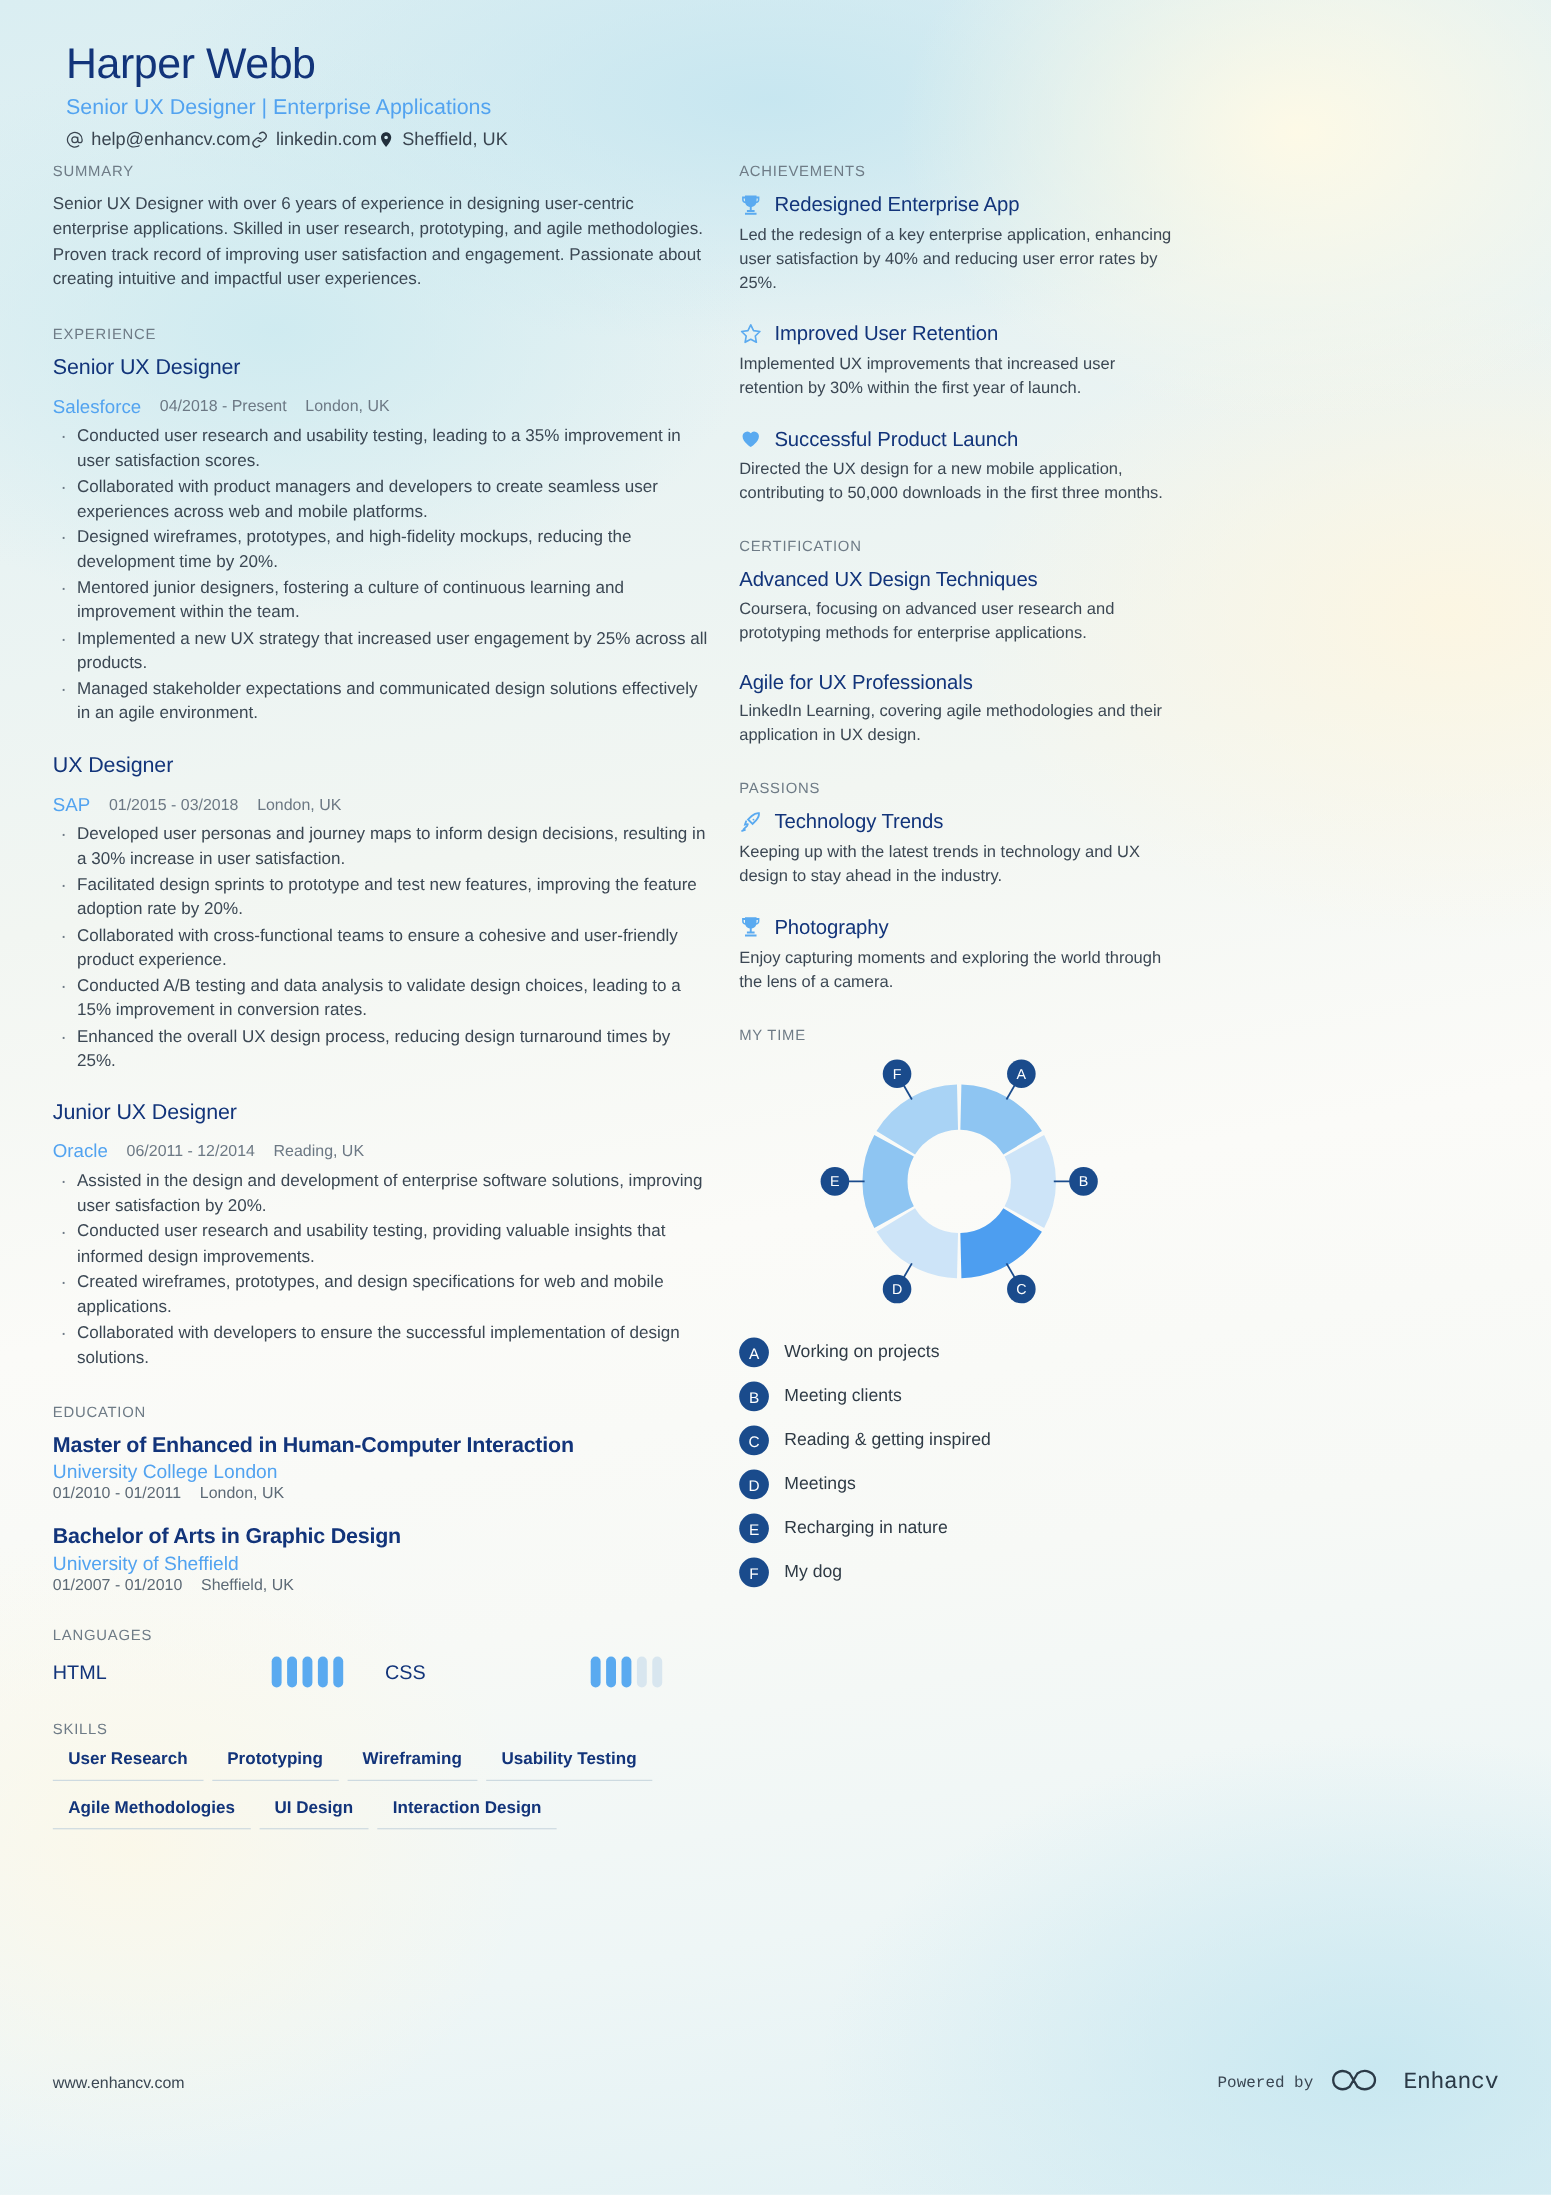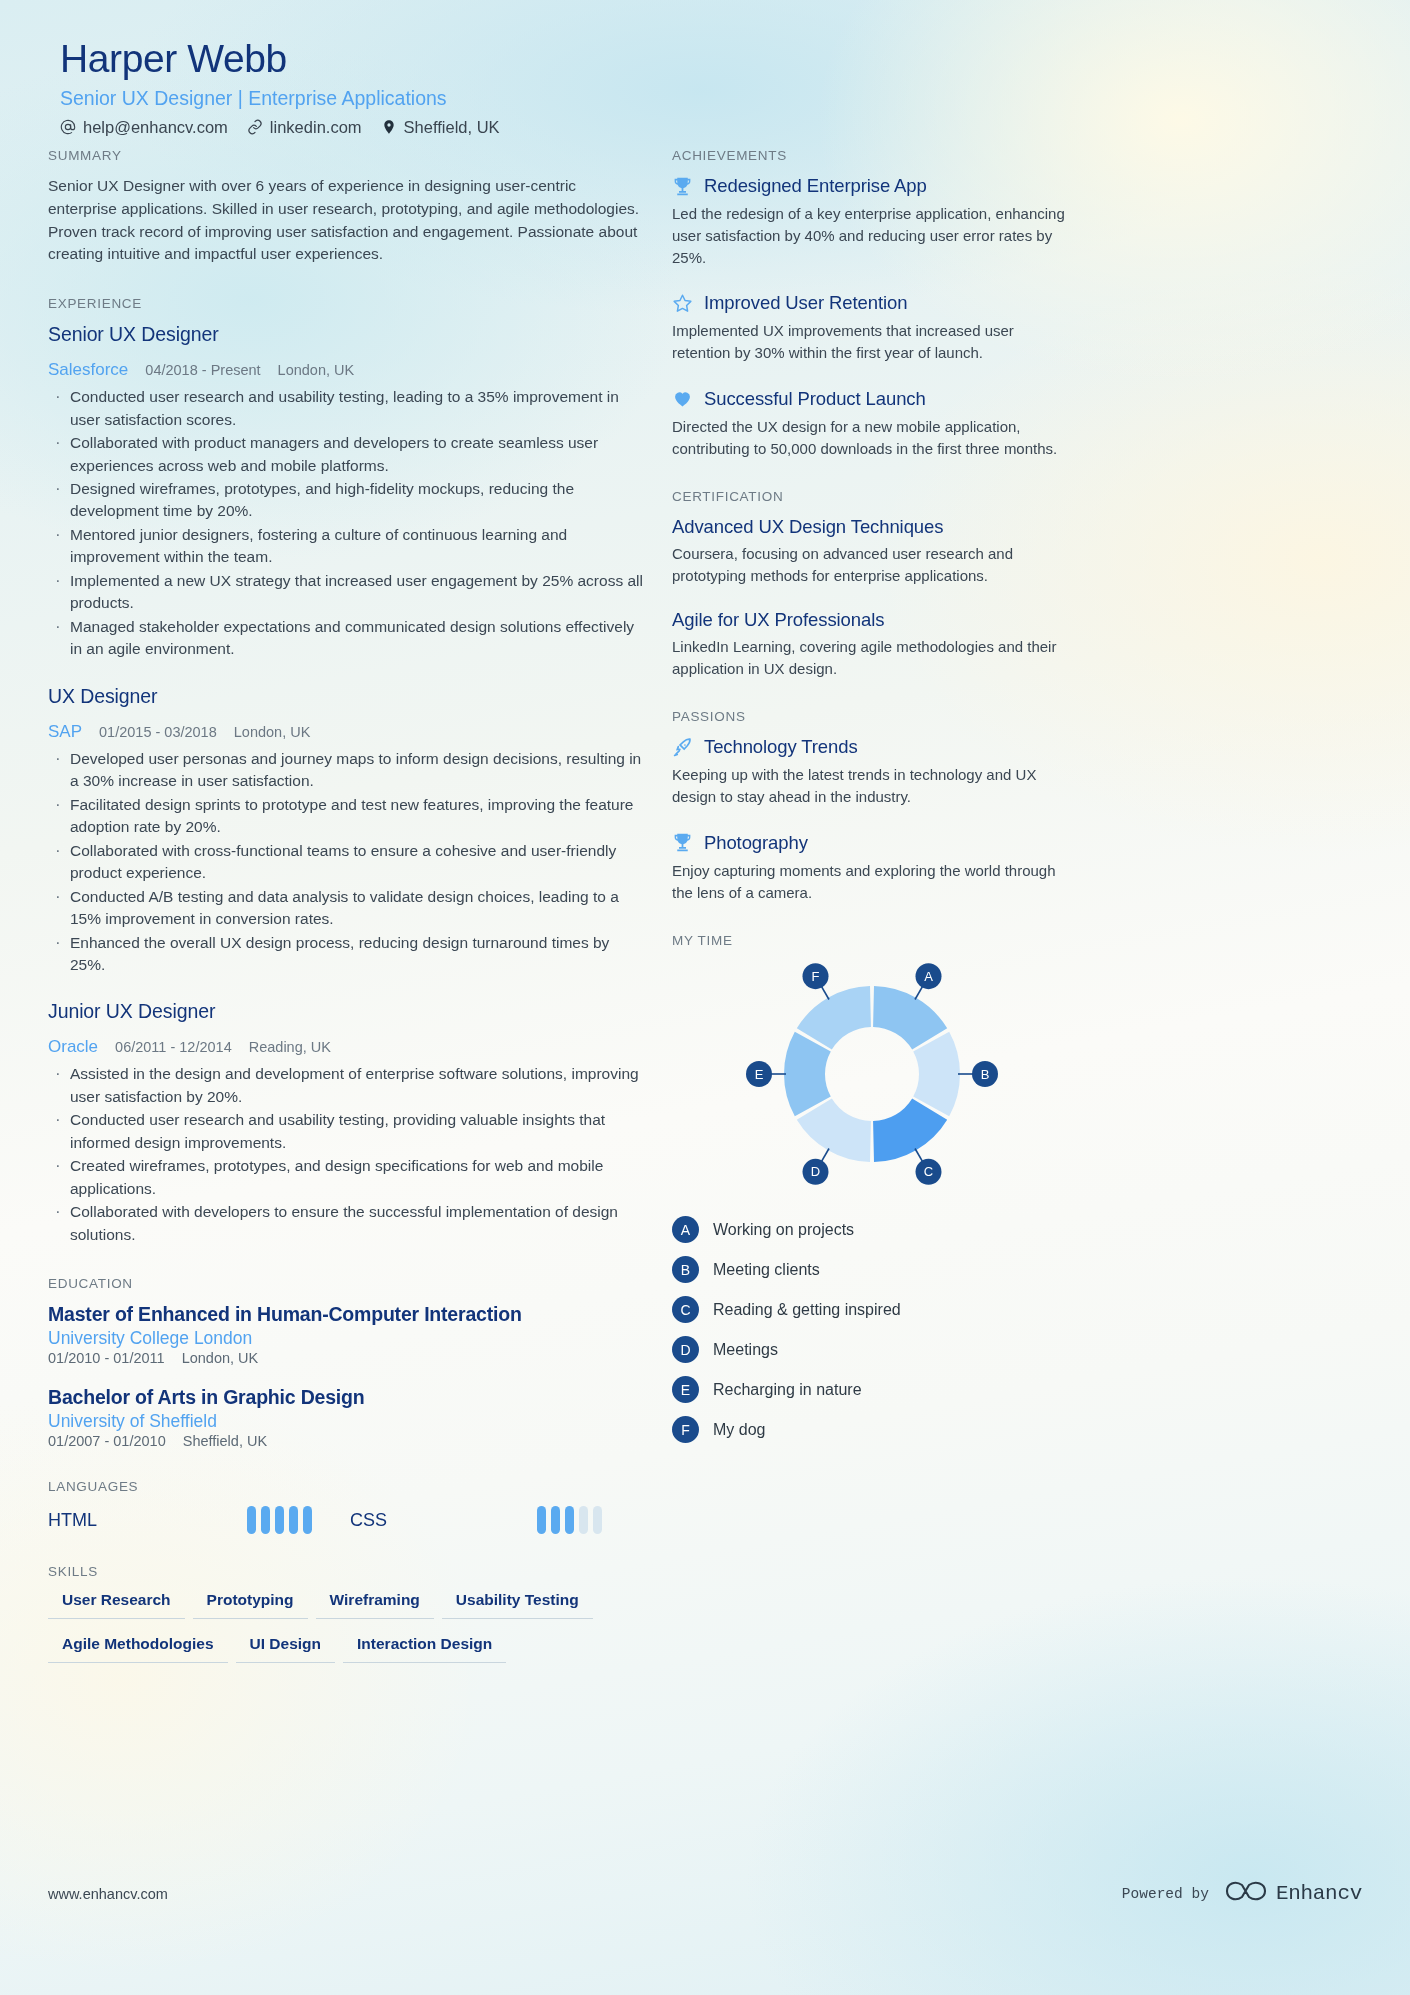--- a/index.html
+++ b/index.html
@@ -26,21 +26,21 @@
 
   
   .header { position: absolute; left: 60px; top: 38px; width: 900px; }
   .name {
     font-size: 39px; font-weight: 400; color: #12347a; letter-spacing: -0.4px;
     line-height: 1.1;
   }
   .subtitle {
     font-size: 19.5px; color: #52a3f0; margin-top: 6px; font-weight: 400;
   }
-  .contacts { margin-top: 8px; display: flex; align-items: center; gap: 19px; }
+  .contacts { margin-top: 8px; display: flex; align-items: center; }
   .contact { display: flex; align-items: center; gap: 7px; font-size: 16.5px; color: #3a4550; }
   .ci { width: 16px; height: 16px; display: inline-block; flex: 0 0 auto; }
   .ci svg { display: block; }
 
   
   .col-left  { position: absolute; left: 48px; top: 148px; width: 598px; }
   .col-right { position: absolute; left: 672px; top: 148px; width: 400px; }
 
   .sec-label {
     font-size: 13.5px; letter-spacing: 0.7px; color: #6e7b86;
@@ -112,21 +112,21 @@
   .legend-label { font-size: 16px; color: #2e3a45; }
 
   
   .footer { position: absolute; left: 48px; top: 1885px; width: 1000px; }
   .footer-url { font-size: 14.5px; color: #3b4753; }
   .footer-right {
     position: absolute; right: 48px; top: 1878px;
     display: flex; align-items: center; gap: 16px; font-family: Liberation Mono, monospace;
   }
   .powered { font-size: 14.5px; color: #3b4753; }
-  .brand { display: flex; align-items: center; gap: 9px; }
+  .brand { display: flex; align-items: center; gap: 24px; }
   .brand-name { font-size: 21px; color: #2b3a47; letter-spacing: -0.3px; }
 </style>
 </head>
 <body>
 
 <div class="bg"></div>
 
 <div class="page">
 
   <div class="header">

